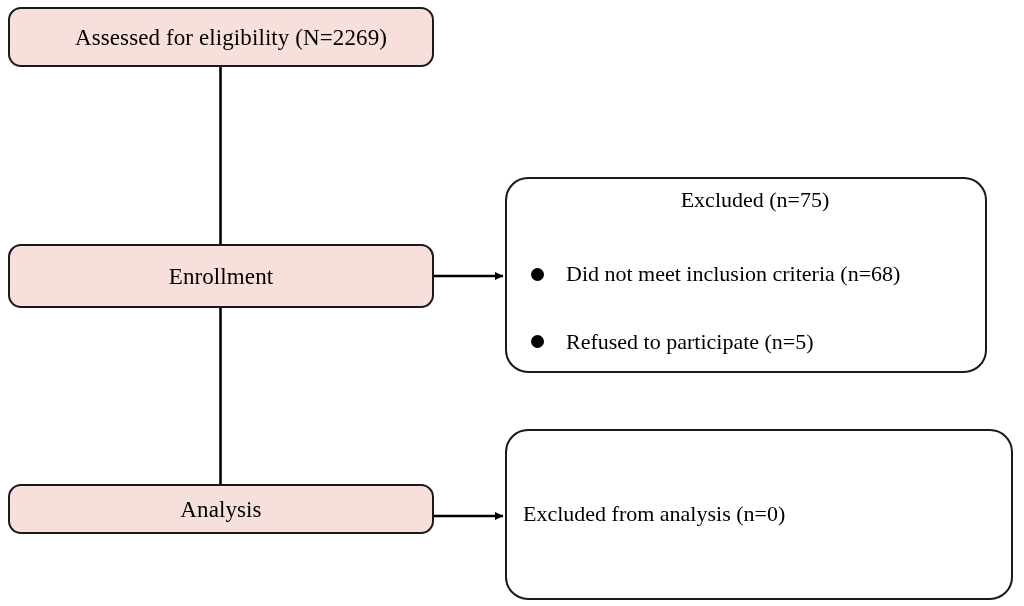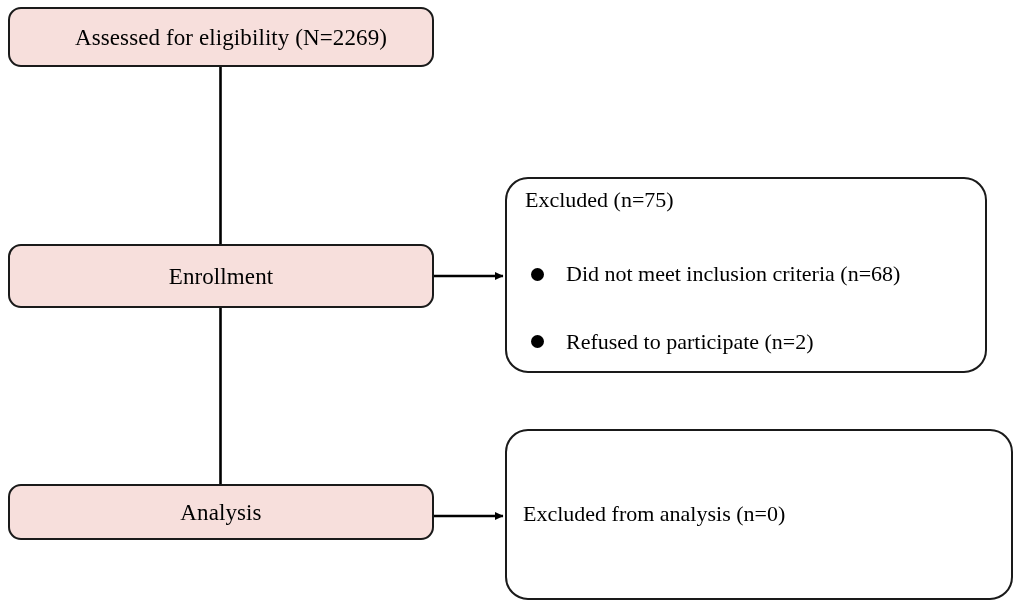--- a/index.html
+++ b/index.html
@@ -139,38 +139,38 @@
   </svg>
 
   <div class="node stage" id="node-assessed" style="left:8px; top:7px; width:426px; height:60px;">
     <span class="stage-label">Assessed for eligibility (N=2269)</span>
   </div>
 
   <div class="node stage" id="node-enrollment" style="left:8px; top:244px; width:426px; height:64px;">
     <span class="stage-label">Enrollment</span>
   </div>
 
-  <div class="node stage" id="node-analysis" style="left:8px; top:484px; width:426px; height:56px;font-family:Liberation Serif, serif;">
+  <div class="node stage" id="node-analysis" style="left:8px; top:484px; width:426px; height:50px;font-family:Liberation Serif, serif;">
     <span class="stage-label">Analysis</span>
   </div>
 
-  <div class="node detail" id="node-excluded" style="left:505px; top:177px; width:482px; height:196px;">
+  <div class="node detail" id="node-excluded" style="left:505px; top:177px; width:482px; height:196px;text-align:center;">
 
     <div class="detail-heading">Excluded (n=75)</div>
 
     <div class="spacer-a"></div>
 
     <ul class="bullet-list">
       <li class="bullet-item">
         <span class="bullet-dot"></span>
         <span>Did not meet inclusion criteria (n=68)</span>
       </li>
       <li class="bullet-item">
         <span class="bullet-dot"></span>
-        <span>Refused to participate (n=2)</span>
+        <span>Refused to participate (n=5)</span>
       </li>
     </ul>
   </div>
 
   <div class="node detail" id="node-analyzed" style="left:505px; top:429px; width:508px; height:171px;">
 
 
     <div class="detail-line">Excluded from analysis (n=0)</div>
   </div>
 

